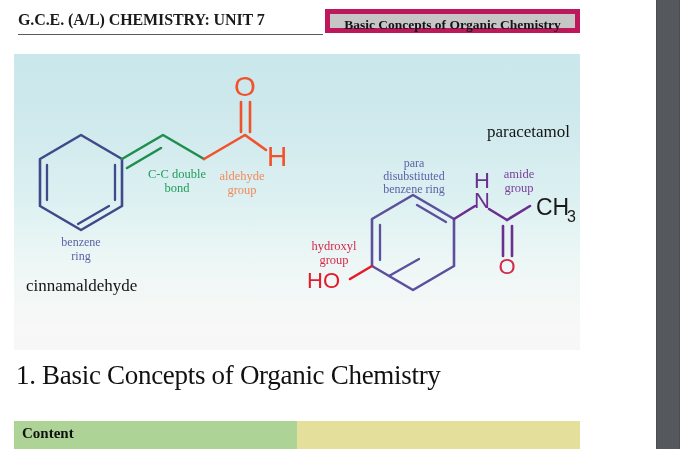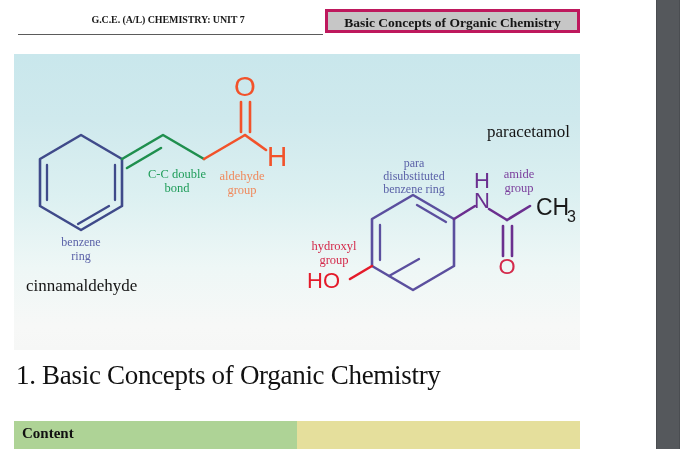--- a/index.html
+++ b/index.html
@@ -41,41 +41,41 @@
     left: 0; top: 8px;
     width: 600px;
     height: 28px;
   }
   .header-unit {
     position: absolute;
     left: 18px; top: 0;
     width: 300px;
     height: 24px;
     line-height: 24px;
-    text-align: center;
+    text-align: left;
     font-weight: bold;
-    font-size: 10px;
+    font-size: 16px;
     letter-spacing: -0.1px;
     color: #1a1a1a;
     white-space: nowrap;
   }
   .header-rule {
     position: absolute;
     left: 18px; top: 34px;
     width: 305px;
     height: 0;
     border-top: 1.4px solid #5b5b5b;
   }
   .header-chip {
     position: absolute;
     left: 325px; top: 9px;
     width: 255px;
     height: 24px;
     background: #c6c6c6;
-    border: 3px solid #be185d;
+    border: 5px solid #be185d;
     box-sizing: border-box;
   }
   .header-chip span {
     display: block;
     line-height: 22px;
     text-align: center;
     font-weight: bold;
     font-size: 13.5px;
     color: #151515;
     white-space: nowrap;

